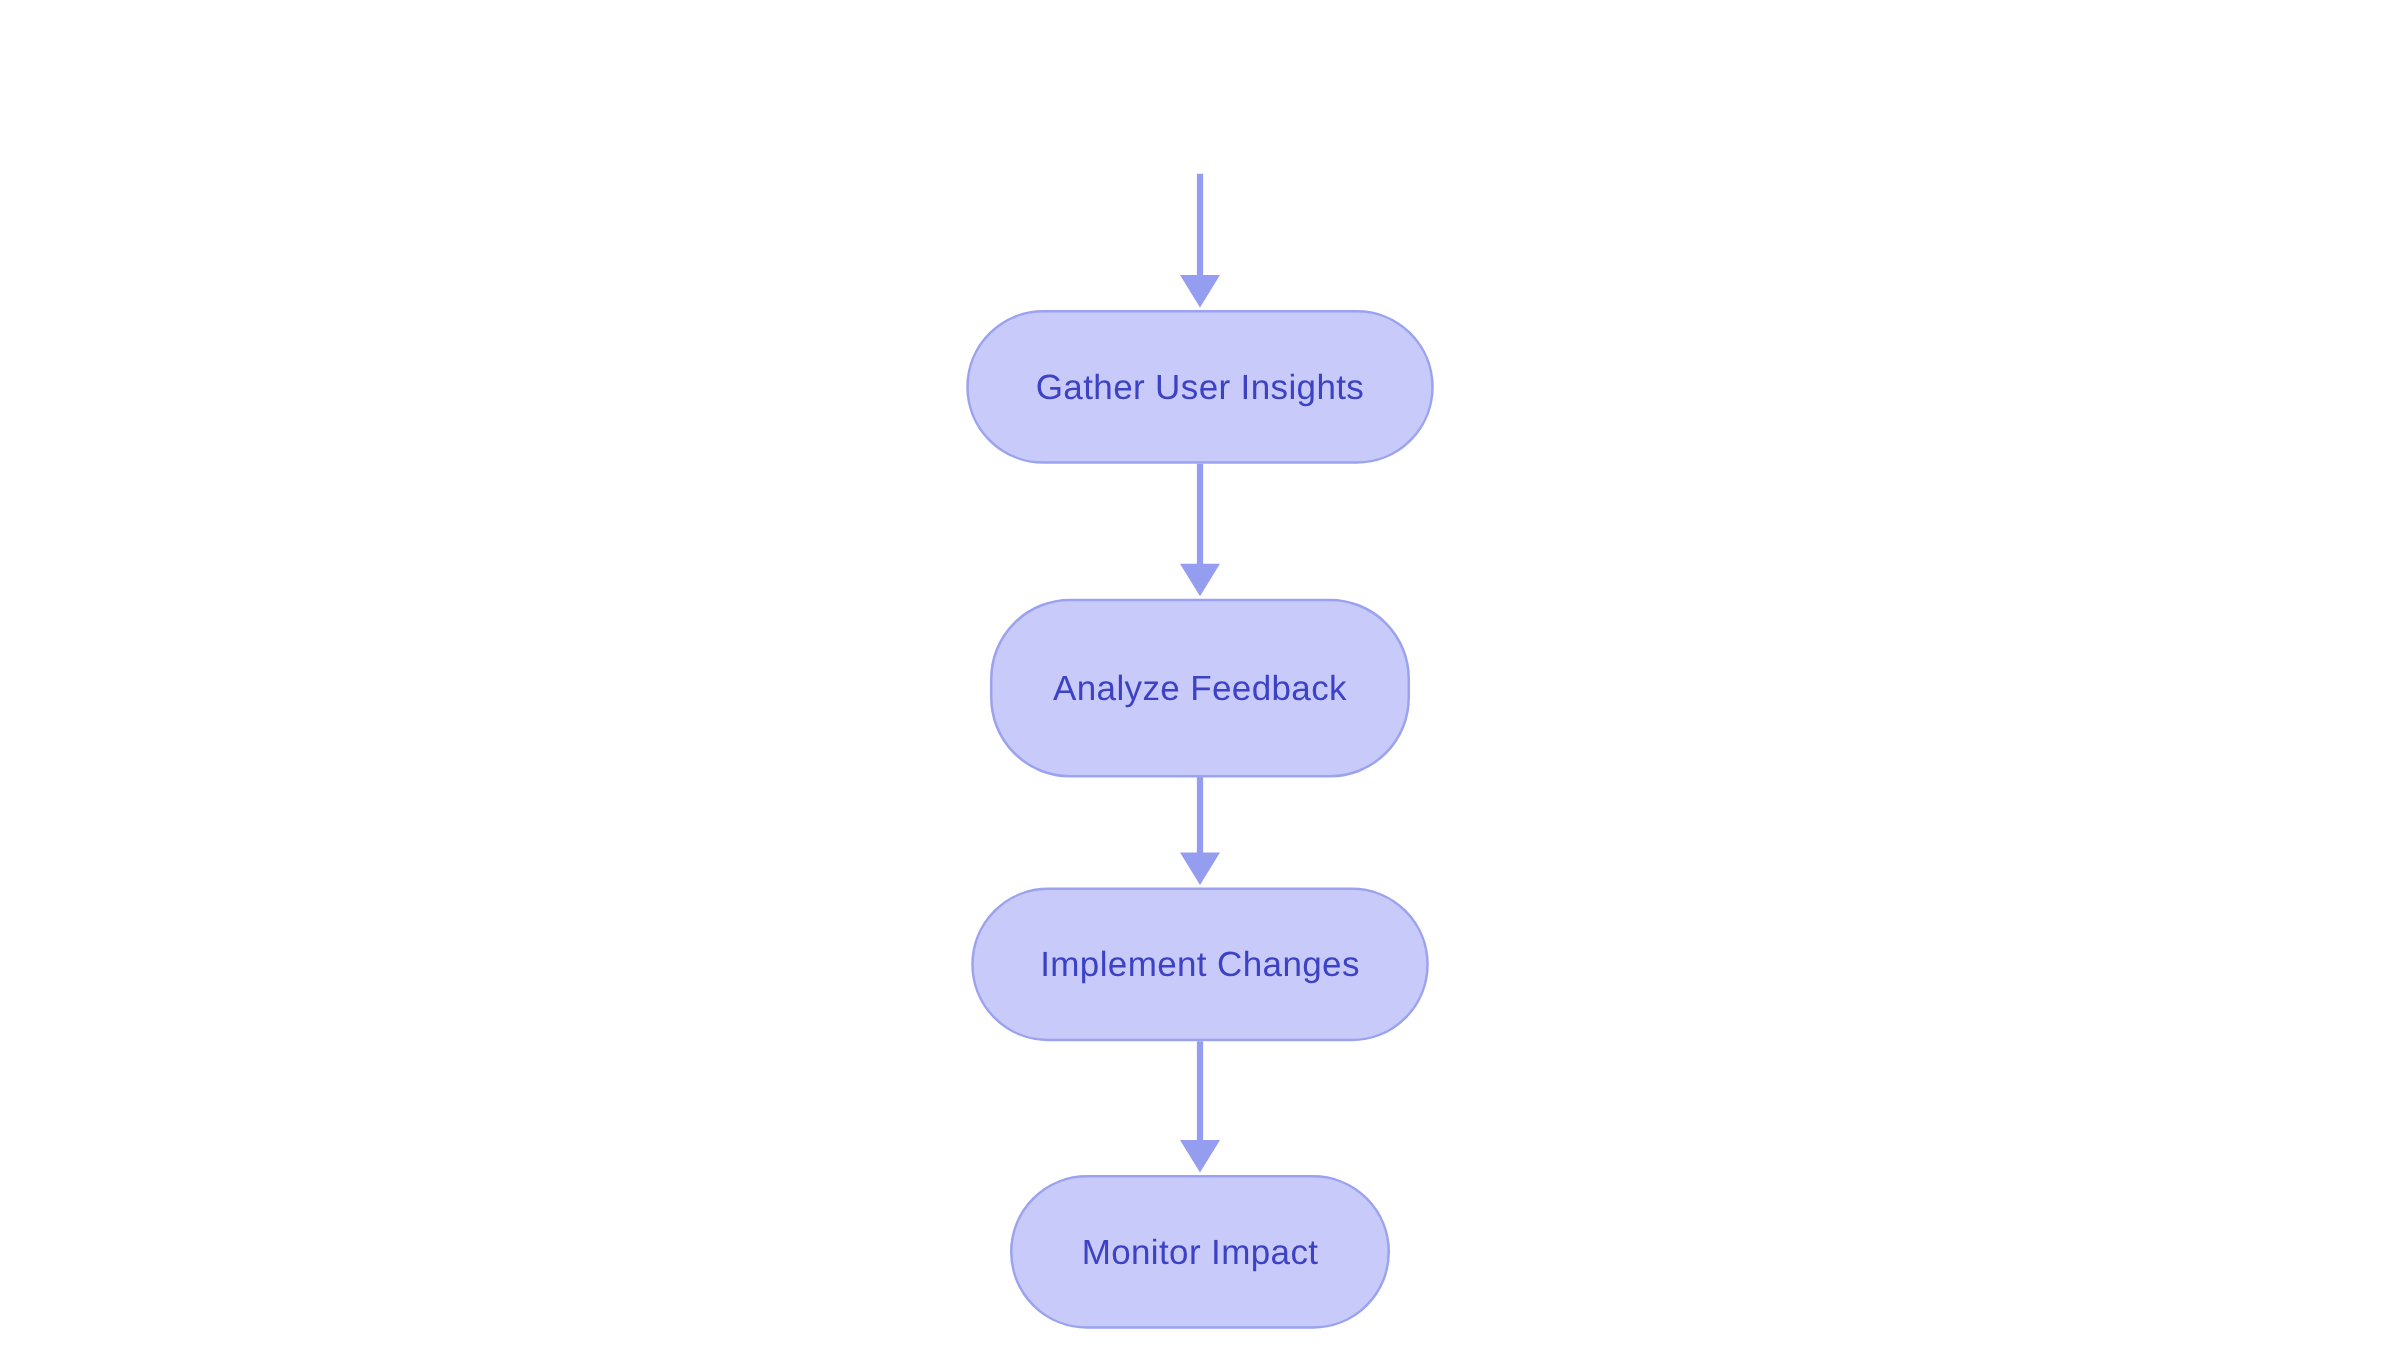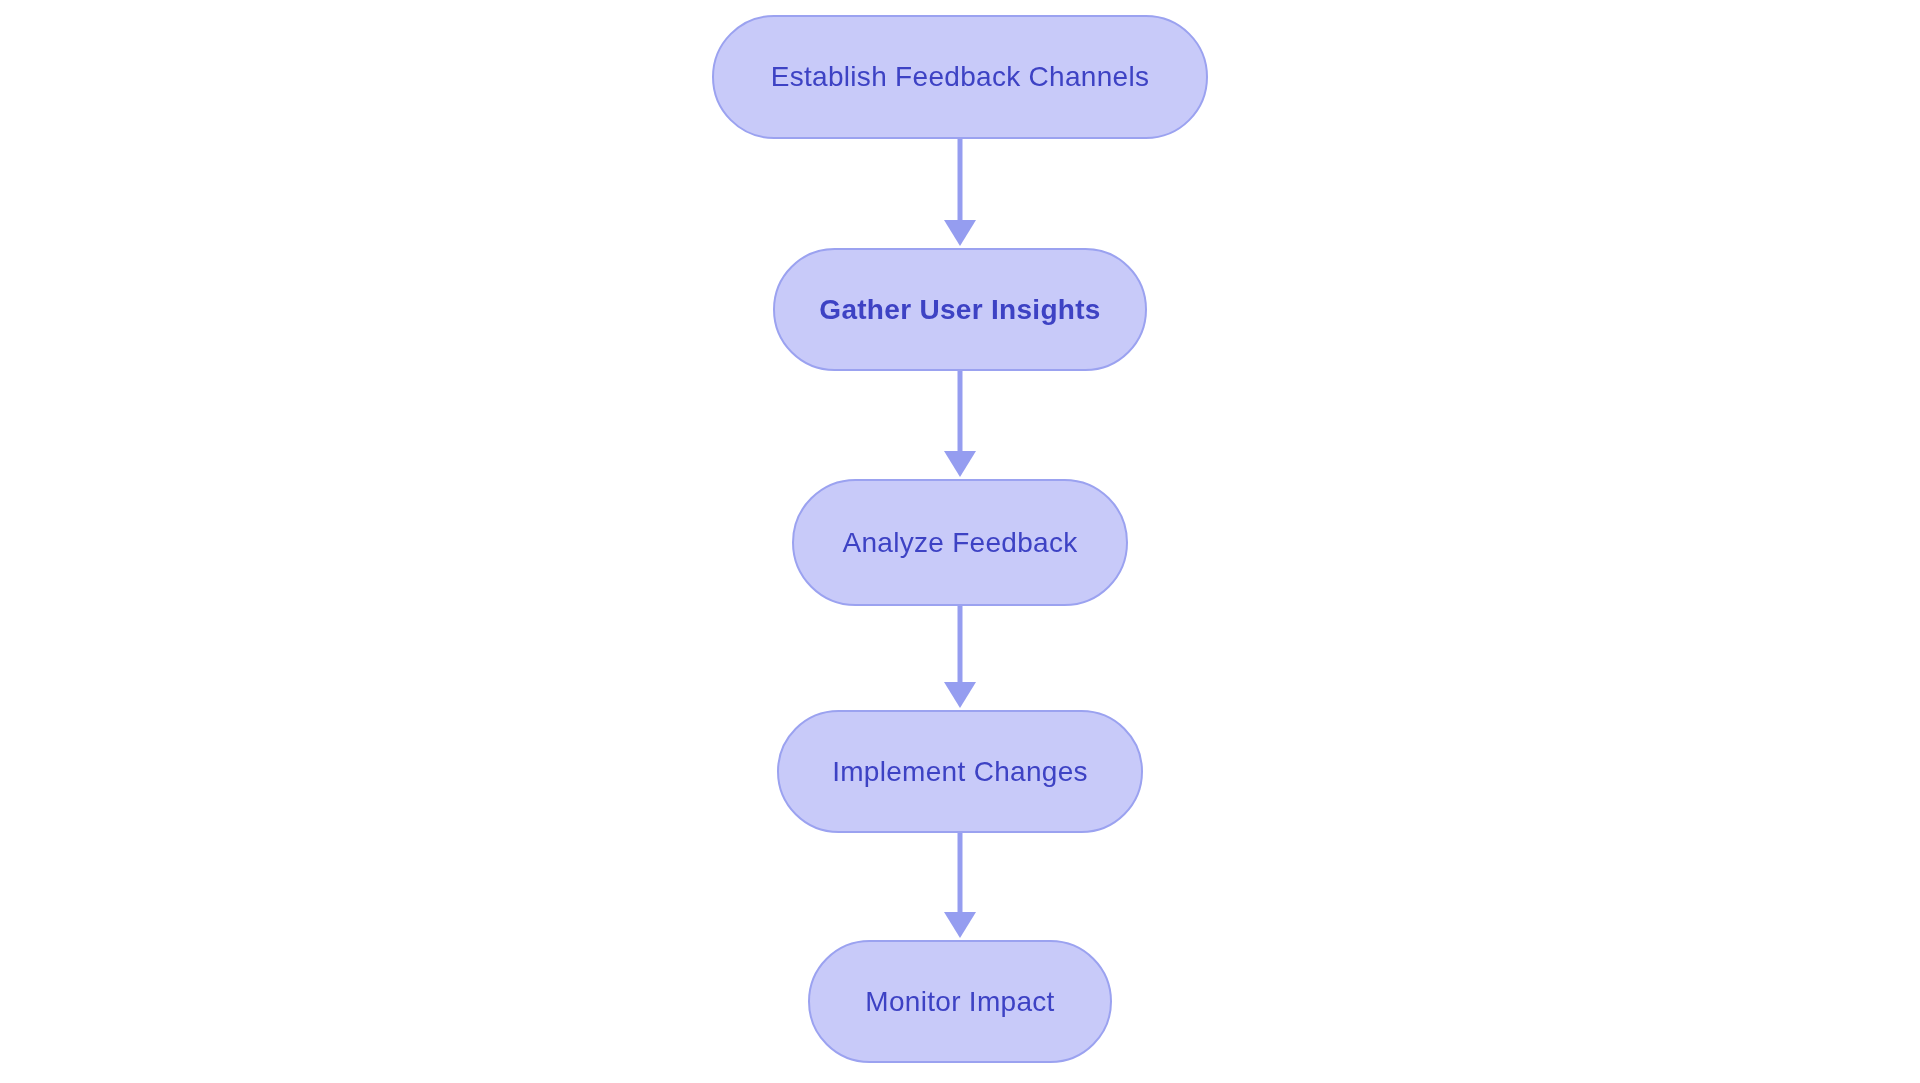--- a/index.html
+++ b/index.html
@@ -46,22 +46,22 @@
     background: var(--node-fill);
     border: 2px solid var(--node-border);
     border-radius: 64px;
     color: var(--node-text);
     font-size: 28px;
     font-weight: 400;
     letter-spacing: 0.3px;
     text-align: center;
   }
   .n1 { left: 712px; top: 15px;  width: 496px; height: 124px; }
-  .n2 { left: 773px; top: 248px; width: 374px; height: 123px; font-weight: bold; }
-  .n3 { left: 792px; top: 479px; width: 336px; height: 127px; text-align: center; }
+  .n2 { left: 773px; top: 248px; width: 374px; height: 123px; }
+  .n3 { left: 792px; top: 479px; width: 336px; height: 143px; text-align: center; }
   .n4 { left: 777px; top: 710px; width: 366px; height: 123px; text-align: center; }
   .n5 { left: 808px; top: 940px; width: 304px; height: 123px; text-align: right; }
 </style>
 </head>
 <body>
 
 <div class="canvas">
 
   <svg class="edges" viewBox="0 0 1920 1083" aria-hidden="true">
     <g>
@@ -75,23 +75,20 @@
     <g>
       <line x1="960" y1="602" x2="960" y2="684"></line>
       <polygon points="944,682 976,682 960,708"></polygon>
     </g>
     <g>
       <line x1="960" y1="833" x2="960" y2="914"></line>
       <polygon points="944,912 976,912 960,938"></polygon>
     </g>
   </svg>
 
-  <div class="node n1">
-    <span>Establish Feedback Channels</span>
-  </div>
 
   <div class="node n2">
     <span>Gather User Insights</span>
   </div>
 
   <div class="node n3">
     <span>Analyze Feedback</span>
   </div>
 
   <div class="node n4">

